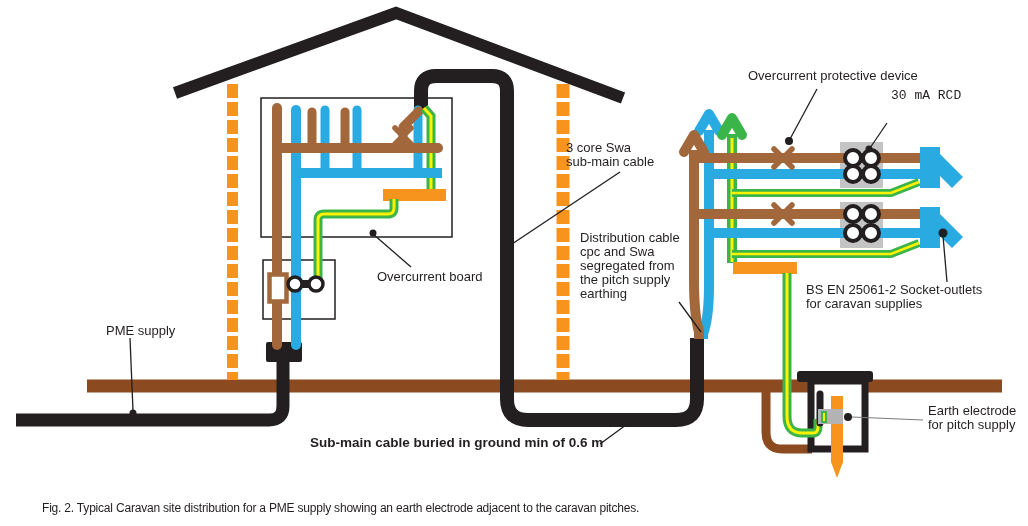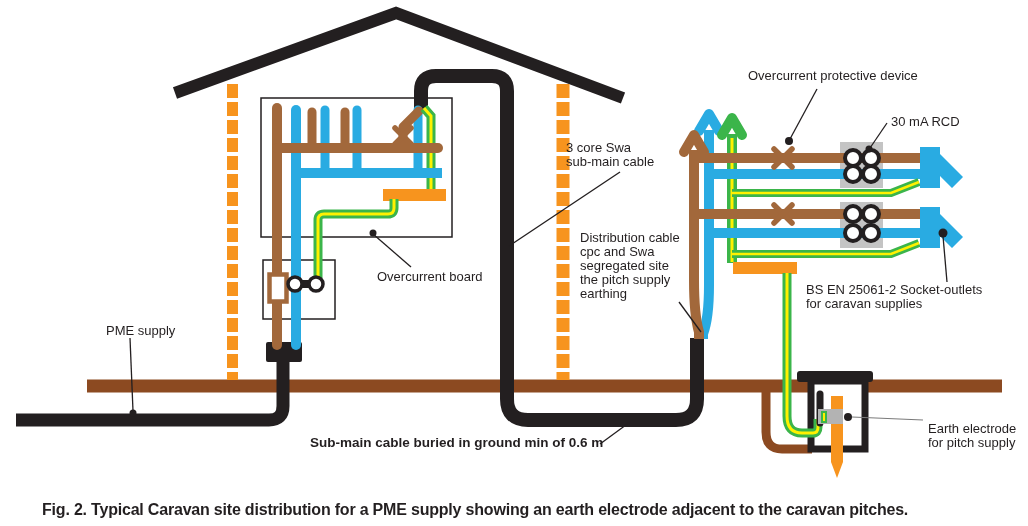--- a/index.html
+++ b/index.html
@@ -9,21 +9,21 @@
   }
   html,body{margin:0;padding:0;background:#fff;}
   #stage{position:relative;width:1028px;height:526px;background:#fff;overflow:hidden;
          font-family:"Liberation Sans","DejaVu Sans",sans-serif;}
   #diagram{position:absolute;left:0;top:0;}
   .lbl{position:absolute;color:var(--text);font-size:13px;line-height:14px;
        white-space:pre-line;}
   .lbl.center{}
   .lbl.big{font-size:13.5px;}
   .caption{position:absolute;left:42px;top:501px;color:var(--text);
-           font-size:16px;letter-spacing:-0.2px;white-space:nowrap;font-weight:bold;}
+           font-size:12px;letter-spacing:-0.2px;white-space:nowrap;}
   
   .sk-phase{stroke:var(--phase-brown);} .sk-neutral{stroke:var(--neutral-blue);}
   .sk-green{stroke:var(--earth-green);} .sk-yellow{stroke:var(--earth-yellow);}
   .sk-black{stroke:var(--cable-black);} .sk-soil{stroke:var(--soil-brown);}
   .fl-orange{fill:var(--busbar-orange);} .fl-black{fill:var(--cable-black);}
   .fl-white{fill:#fff;} .fl-rcd{fill:var(--rcd-gray);} .fl-clamp{fill:var(--clamp-gray);}
   .fl-green{fill:var(--earth-green);} .fl-yellow{fill:var(--earth-yellow);}
   .fl-blue{fill:var(--neutral-blue);}
   .leader{stroke:var(--cable-black);stroke-width:1.3;fill:none;}
   .leader-gray{stroke:#7a7a7a;stroke-width:1.2;fill:none;}
@@ -165,31 +165,31 @@
 
 <div class="lbl" style="left:106px;top:324px;">PME supply</div>
 
 <div class="lbl center" style="left:566px;top:141px;width:120px;">3 core Swa
 sub-main cable</div>
 
 <div class="lbl" style="left:377px;top:270px;">Overcurrent board</div>
 
 <div class="lbl" style="left:580px;top:231px;width:110px;">Distribution cable
 cpc and Swa
-segregated site
+segregated from
 the pitch supply
 earthing</div>
 
 <div class="lbl" style="left:748px;top:69px;text-align:center;">Overcurrent protective device</div>
 
-<div class="lbl" style="left:891px;top:115px;">30 mA RCD</div>
+<div class="lbl" style="left:891px;top:89px;font-family:Liberation Mono, monospace;">30 mA RCD</div>
 
 <div class="lbl center" style="left:806px;top:283px;width:200px;">BS EN 25061-2 Socket-outlets
 for caravan supplies</div>
 
-<div class="lbl" style="left:928px;top:422px;">Earth electrode
+<div class="lbl" style="left:928px;top:404px;">Earth electrode
 for pitch supply</div>
 
 <div class="lbl big" style="left:310px;top:436px;font-weight:bold;">Sub-main cable buried in ground min of 0.6 m</div>
 
 <div class="caption">Fig. 2. Typical Caravan site distribution for a PME supply showing an earth electrode adjacent to the caravan pitches.</div>
 
 </div>
 
 </body></html>

